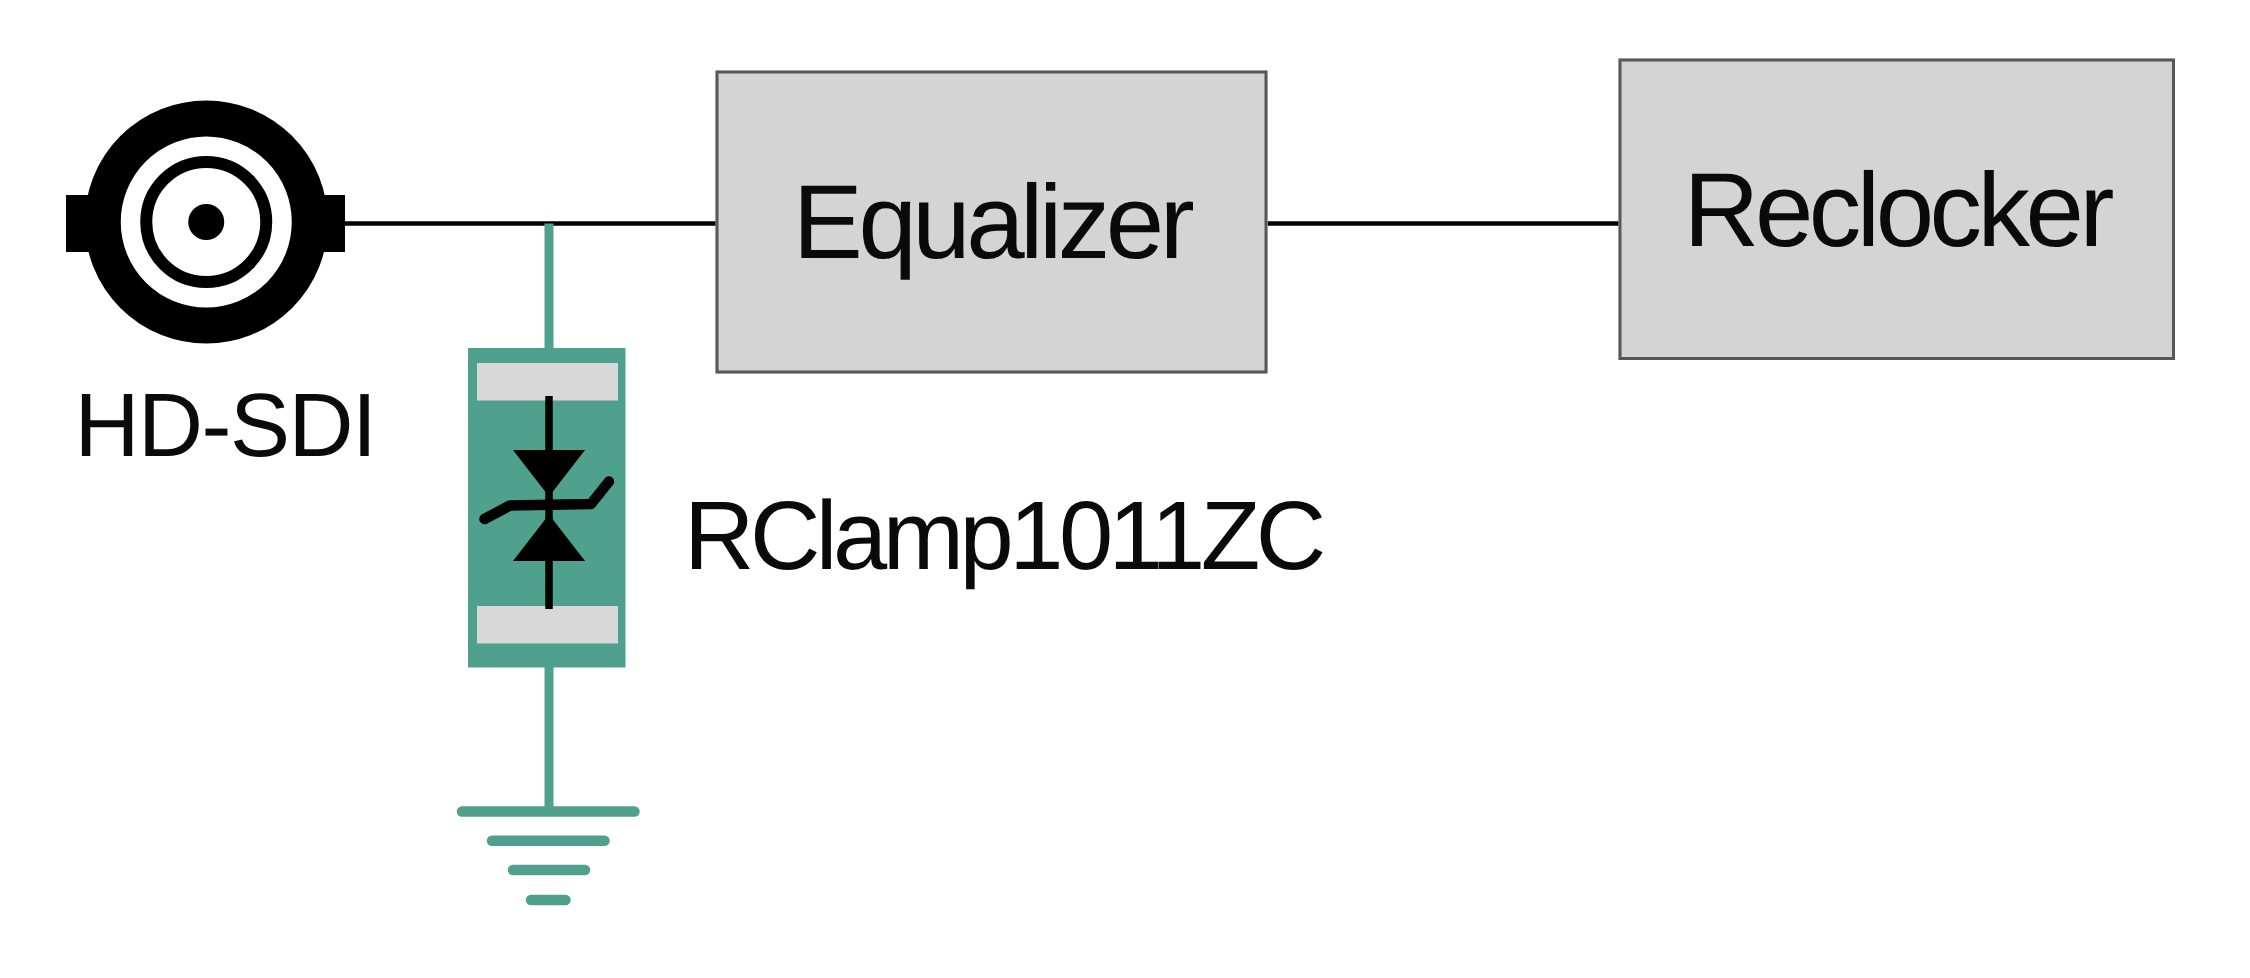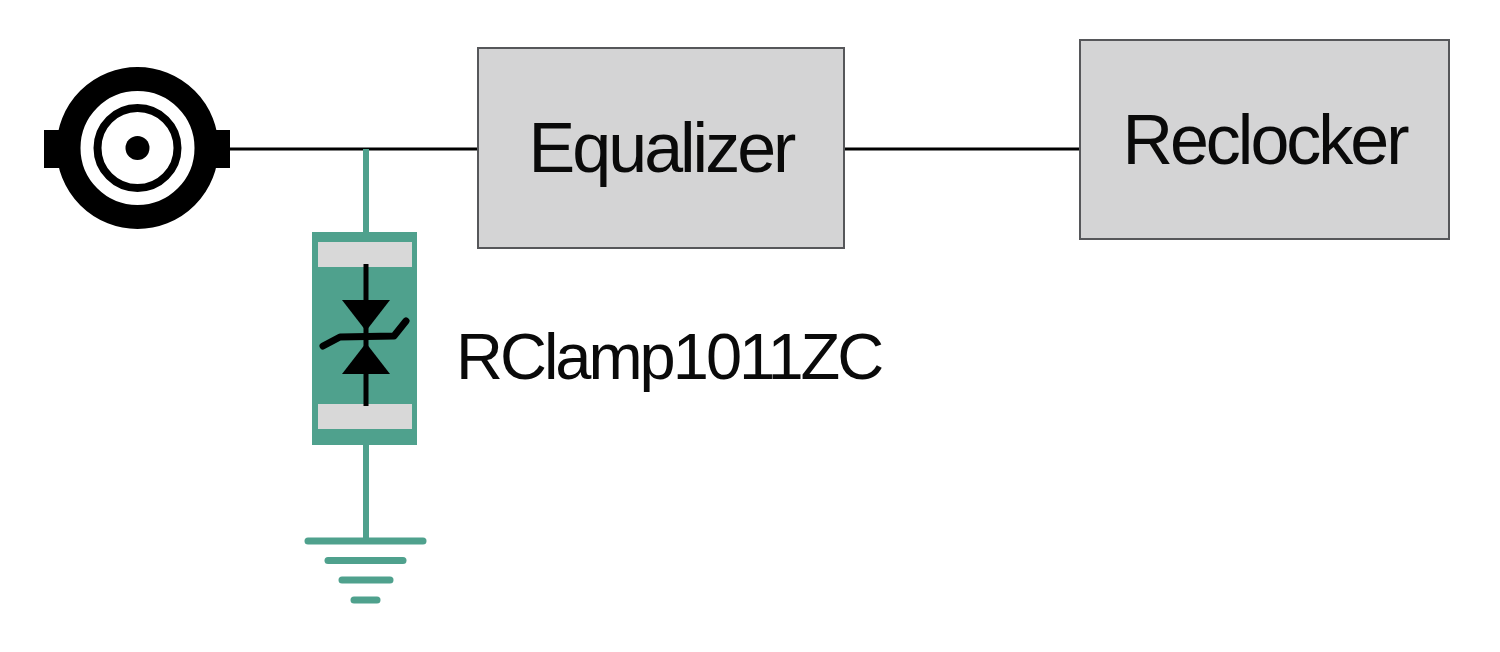--- a/index.html
+++ b/index.html
@@ -90,15 +90,16 @@
     </g>
   </svg>
 
   <div class="block equalizer">
     <span>Equalizer</span>
   </div>
   <div class="block reclocker">
     <span>Reclocker</span>
   </div>
 
+  <div class="label hdsdi">HD-SDI</div>
   <div class="label rclamp">RClamp1011ZC</div>
 
 </div>
 
 </body></html>

